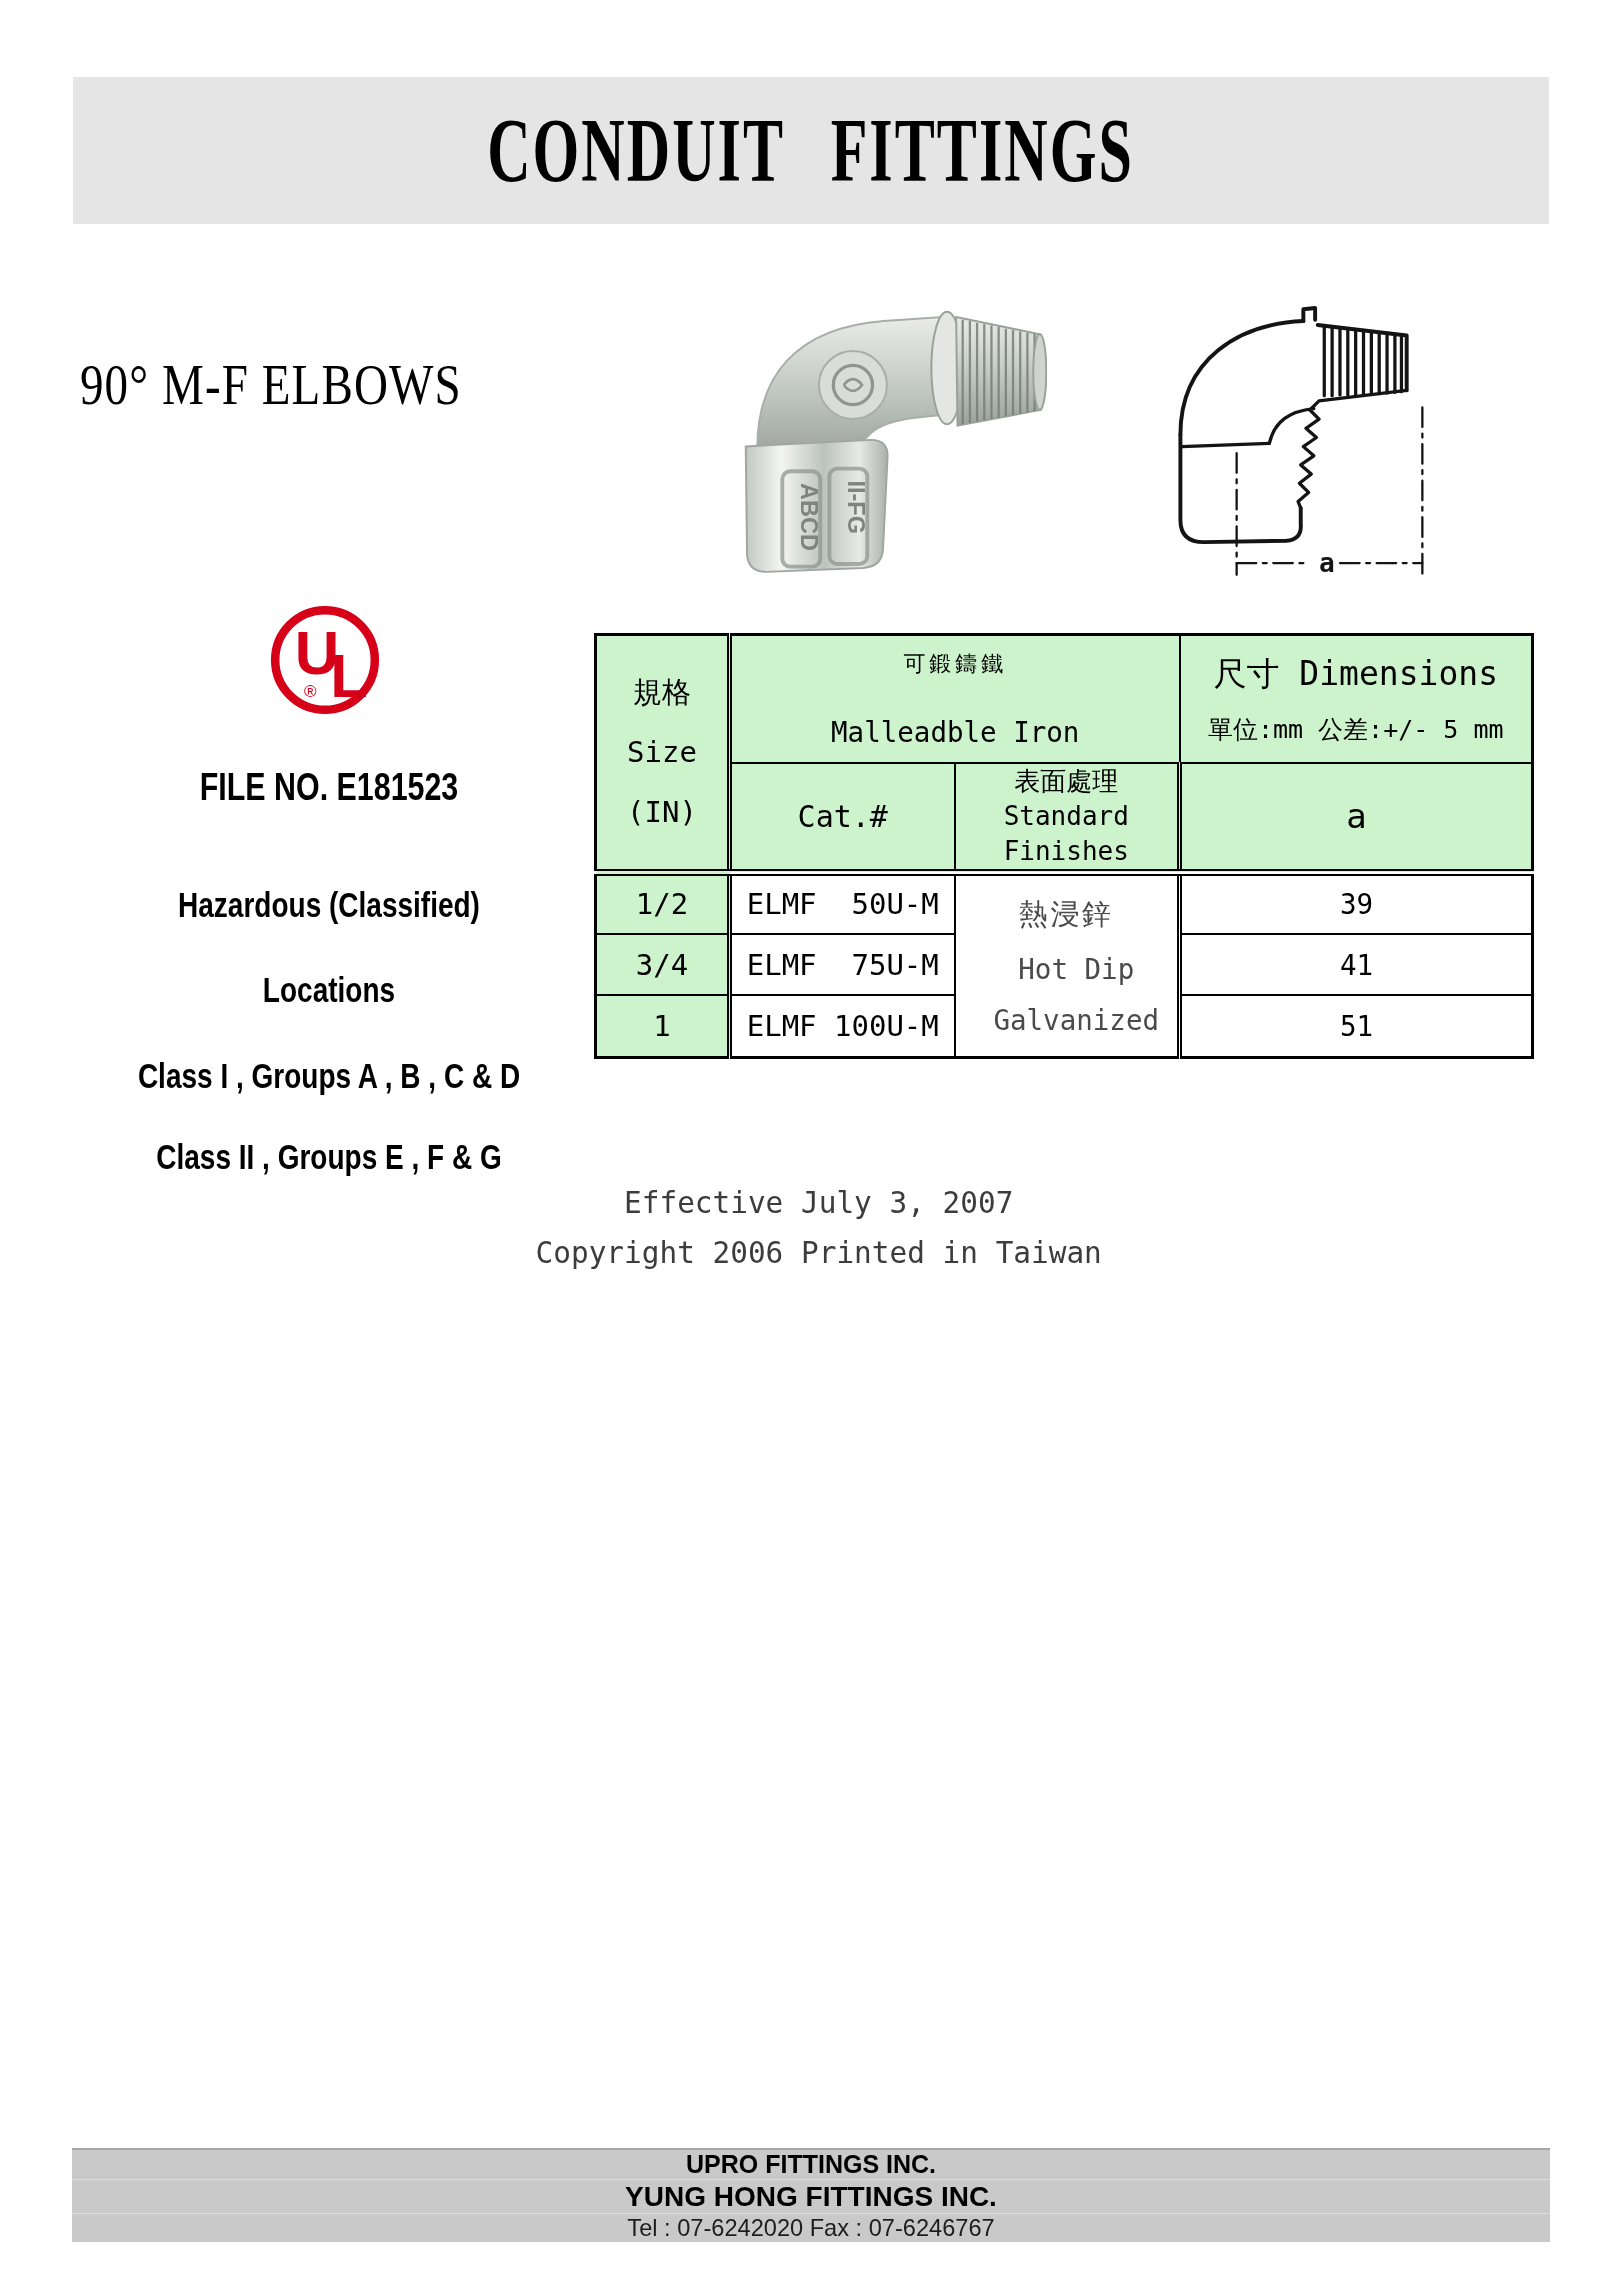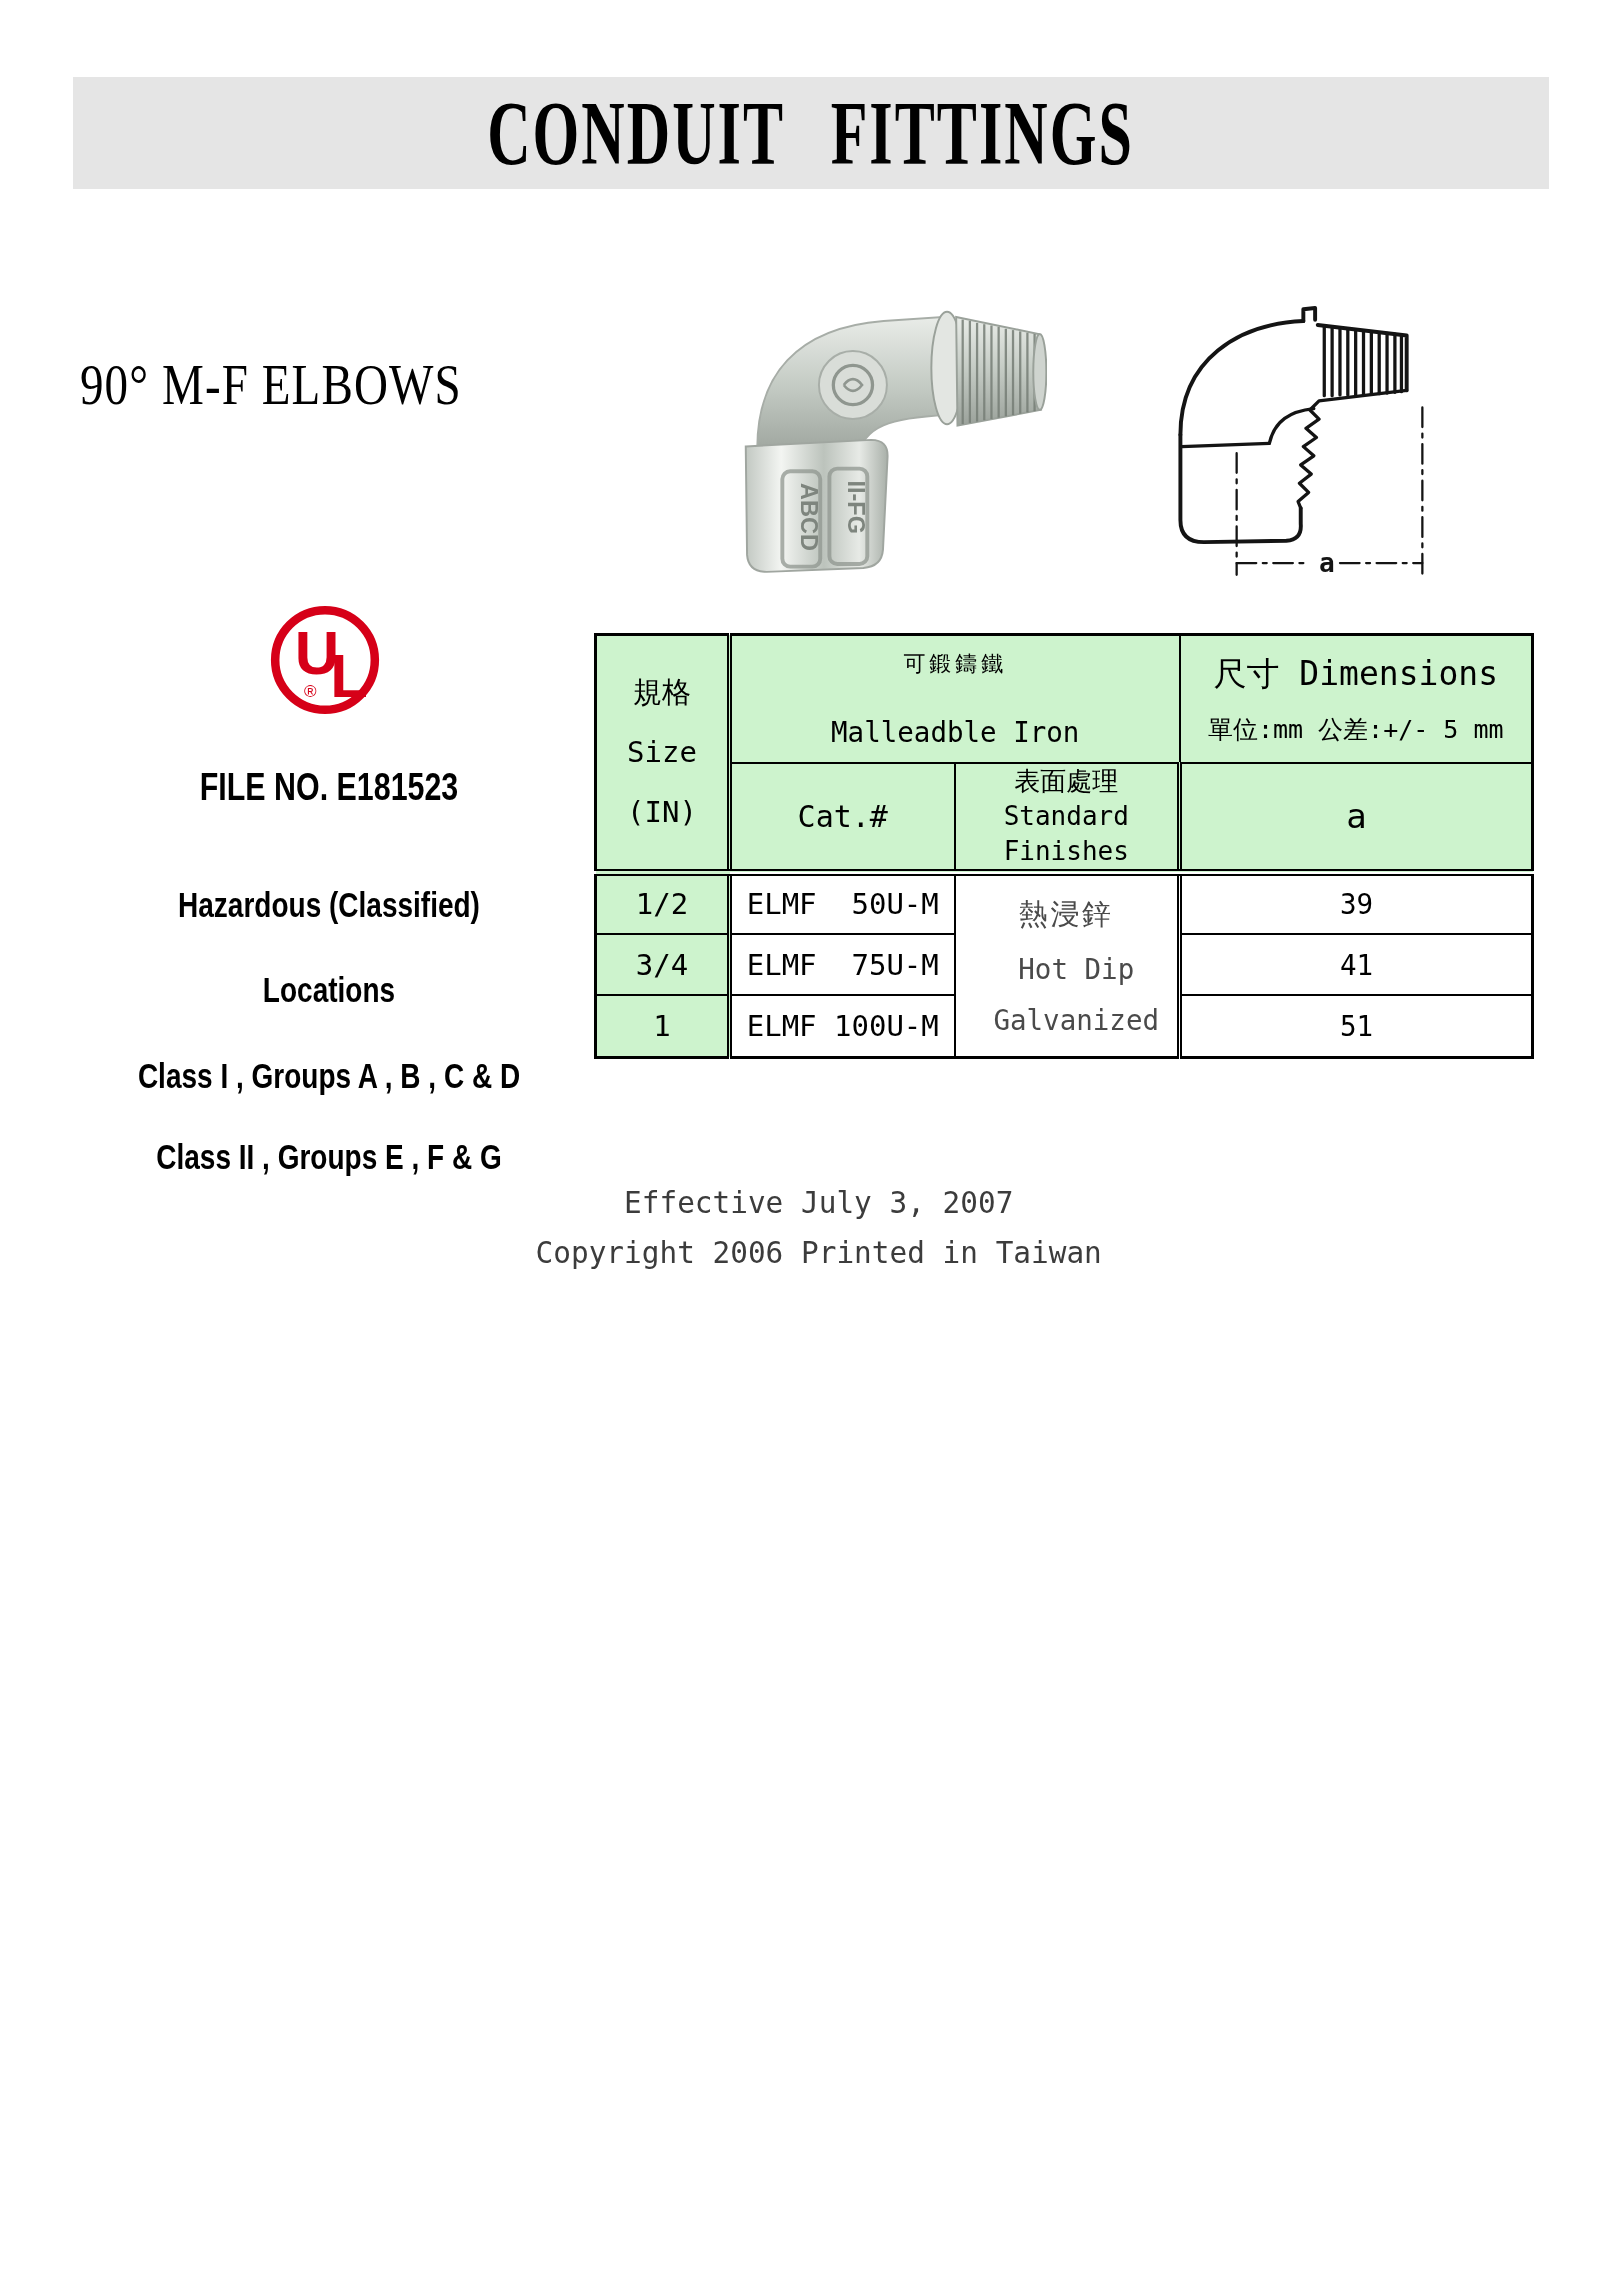--- a/index.html
+++ b/index.html
@@ -4,21 +4,21 @@
 <style>
   * { margin:0; padding:0; box-sizing:border-box; }
   html,body { background:#ffffff; }
   .page {
     position:relative; width:1623px; height:2295px; background:#ffffff;
     font-family:"Liberation Sans", sans-serif; color:#000; overflow:hidden;
   }
 
   
   .banner {
-    position:absolute; left:73px; top:77px; width:1476px; height:112px;
+    position:absolute; left:73px; top:77px; width:1476px; height:147px;
     background:#e5e5e5; display:flex; align-items:center; justify-content:center;
   }
   .banner-title {
     font-family:"Liberation Serif", serif; font-weight:bold; font-size:77px;
     letter-spacing:2.6px; word-spacing:38px; white-space:nowrap;
     transform:scale(0.78, 1.18); transform-origin:center;
   }
 
   
   .product-heading {
@@ -261,15 +261,20 @@
       </tr>
     </tbody>
       </table>
   </div>
 
   <div class="notes">
     <div class="note-line">Effective July 3, 2007</div>
     <div class="note-line">Copyright 2006 Printed in Taiwan</div>
   </div>
 
+  <div class="footer">
+    <div class="footer-line1">UPRO FITTINGS INC.</div>
+    <div class="footer-line2">YUNG HONG FITTINGS INC.</div>
+    <div class="footer-line3">Tel : 07-6242020 Fax : 07-6246767</div>
+  </div>
 
 </div>
 
 
 </body></html>

